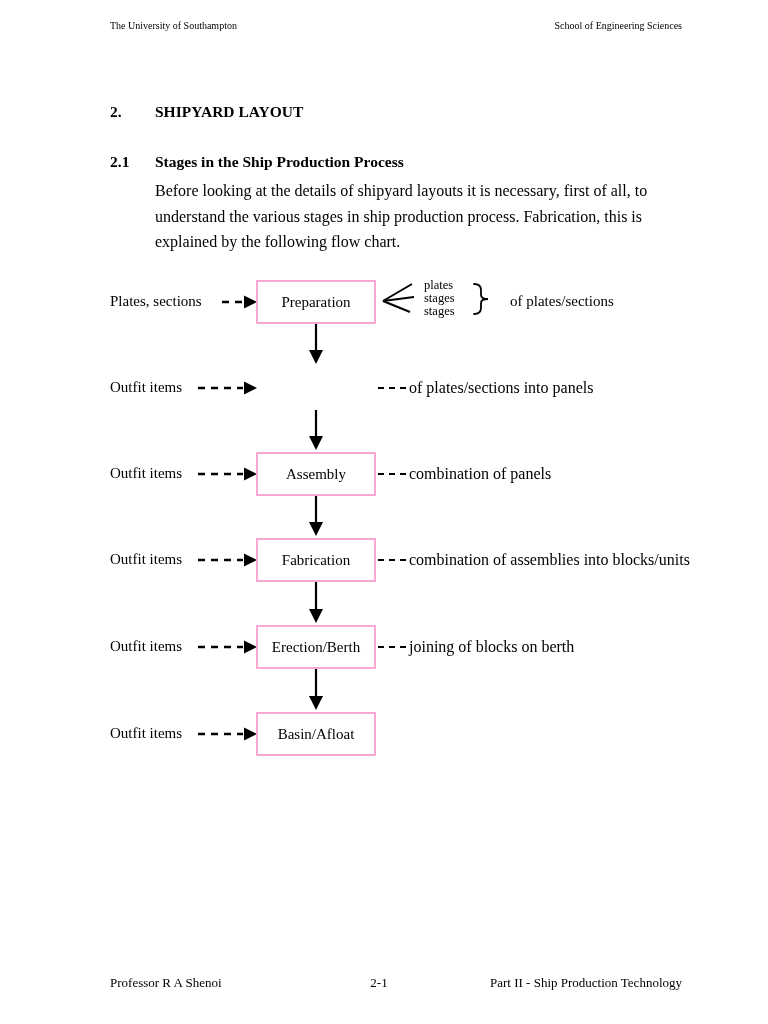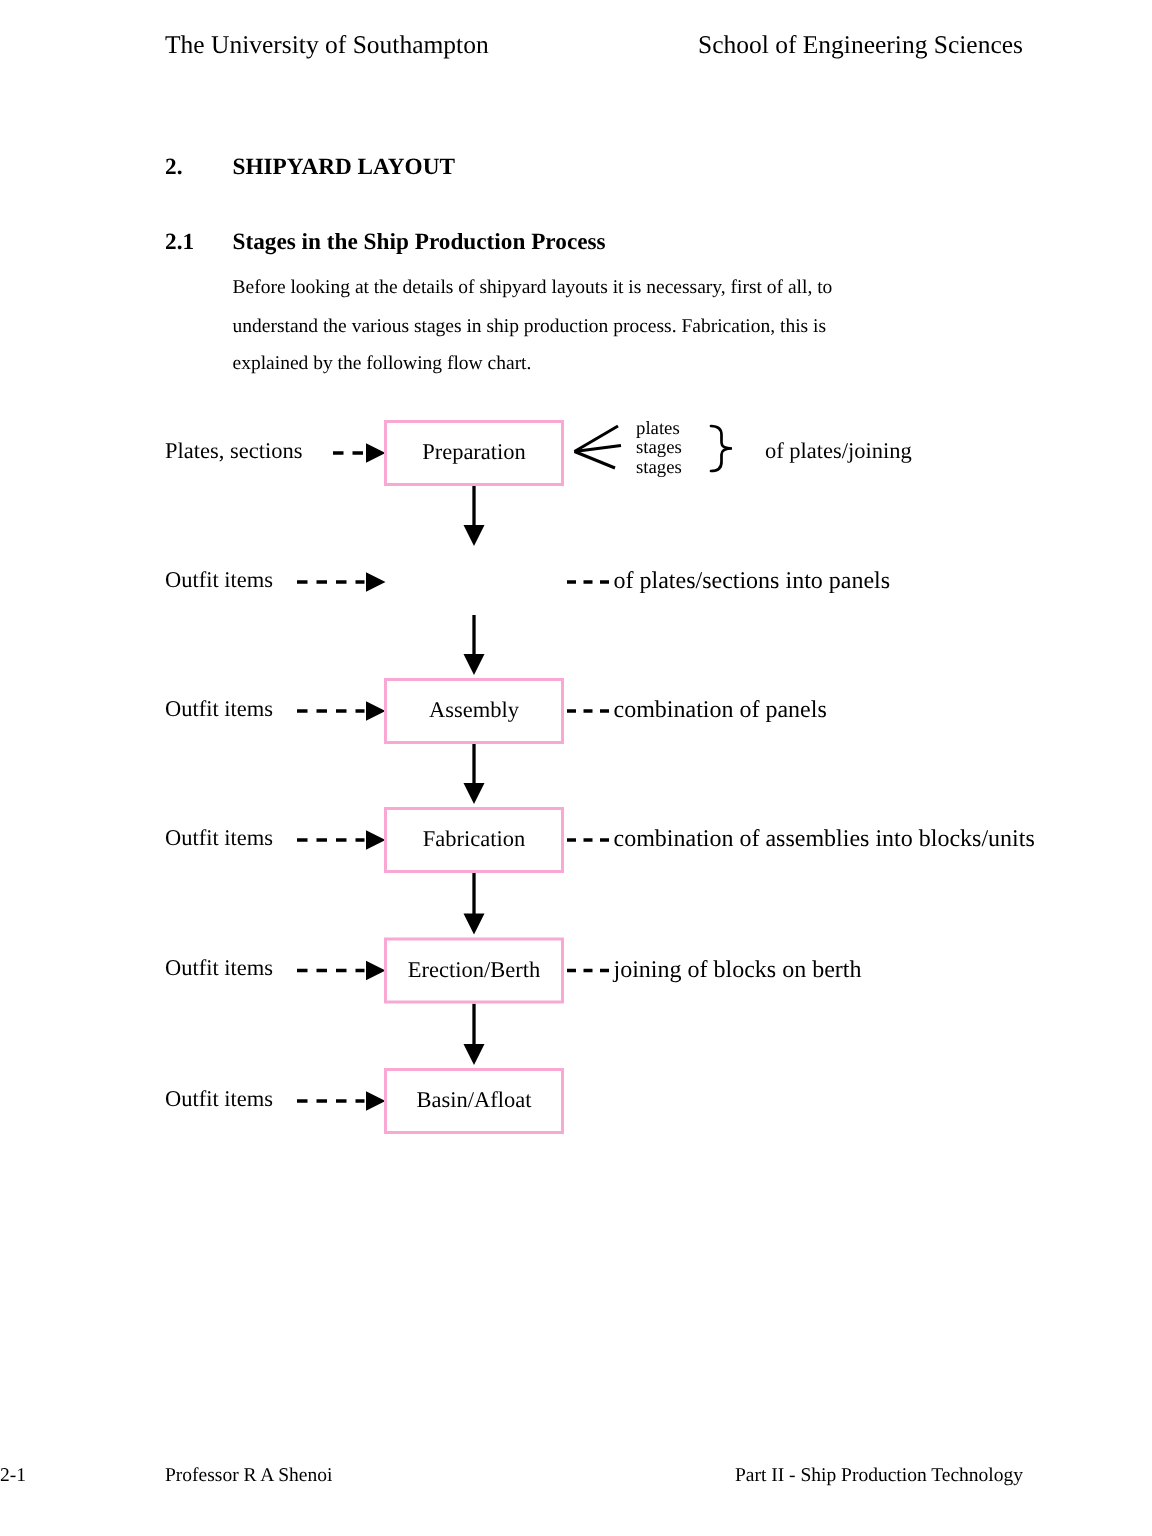--- a/index.html
+++ b/index.html
@@ -2,25 +2,25 @@
 <html><head>
 <meta charset="utf-8">
 <style>
   html,body{margin:0;padding:0;background:#e8e8e8;}
   .page{
     position:relative;width:768px;height:1024px;background:#ffffff;
     font-family:"Liberation Serif","DejaVu Serif",serif;color:#000;
     overflow:hidden;margin:0 auto;
   }
   .abs{position:absolute;}
-  .hdr{font-size:17px;top:20px;}
+  .hdr{font-size:10px;top:20px;}
   .ftr{font-size:13px;top:975px;}
   .h-num{left:110px;font-weight:bold;font-size:15.5px;}
   .h-title{left:155px;font-weight:bold;font-size:15.5px;}
-  .para{left:155px;top:178px;width:515px;font-size:13px;line-height:25.5px;}
+  .para{left:155px;top:178px;width:515px;font-size:16px;line-height:25.5px;}
   .fc{position:absolute;left:0;top:270px;width:768px;height:500px;}
   .fc svg{position:absolute;left:0;top:0;}
   .in-label{left:110px;font-size:15px;height:18px;}
   .stage-box{
     left:256px;width:120px;height:44px;border:2px solid #f9a8d4;box-sizing:border-box;
     display:flex;align-items:center;justify-content:center;font-size:15px;background:#fff;
   }
   .annot{left:409px;font-size:16px;height:18px;white-space:nowrap;}
   .ops{left:424px;top:9px;font-size:12.5px;line-height:13px;}
   .plates-annot{left:510px;top:23px;font-size:15px;}
@@ -113,25 +113,25 @@
       </div>
     <div class="abs stage-box" style="top:355px;">
         <span>Erection/Berth</span>
       </div>
 
     <div class="abs ops">
       <div>plates</div>
       <div>stages</div>
       <div>stages</div>
     </div>
-    <div class="abs plates-annot">of plates/joining</div>
+    <div class="abs plates-annot">of plates/sections</div>
 
     <div class="abs annot" style="top:109px;">of plates/sections into panels</div>
     <div class="abs annot" style="top:195px;">combination of panels</div>
     <div class="abs annot" style="top:281px;">combination of assemblies into blocks/units</div>
     <div class="abs annot" style="top:368px;">joining of blocks on berth</div>
   </div>
 
   <div class="abs ftr" style="left:110px;">Professor R A Shenoi</div>
-  <div class="abs ftr" style="left:0;right:10px;">2-1</div>
+  <div class="abs ftr" style="left:0;right:10px;text-align:center;">2-1</div>
   <div class="abs ftr" style="right:86px;">Part II - Ship Production Technology</div>
 
 </div>
 
 </body></html>

